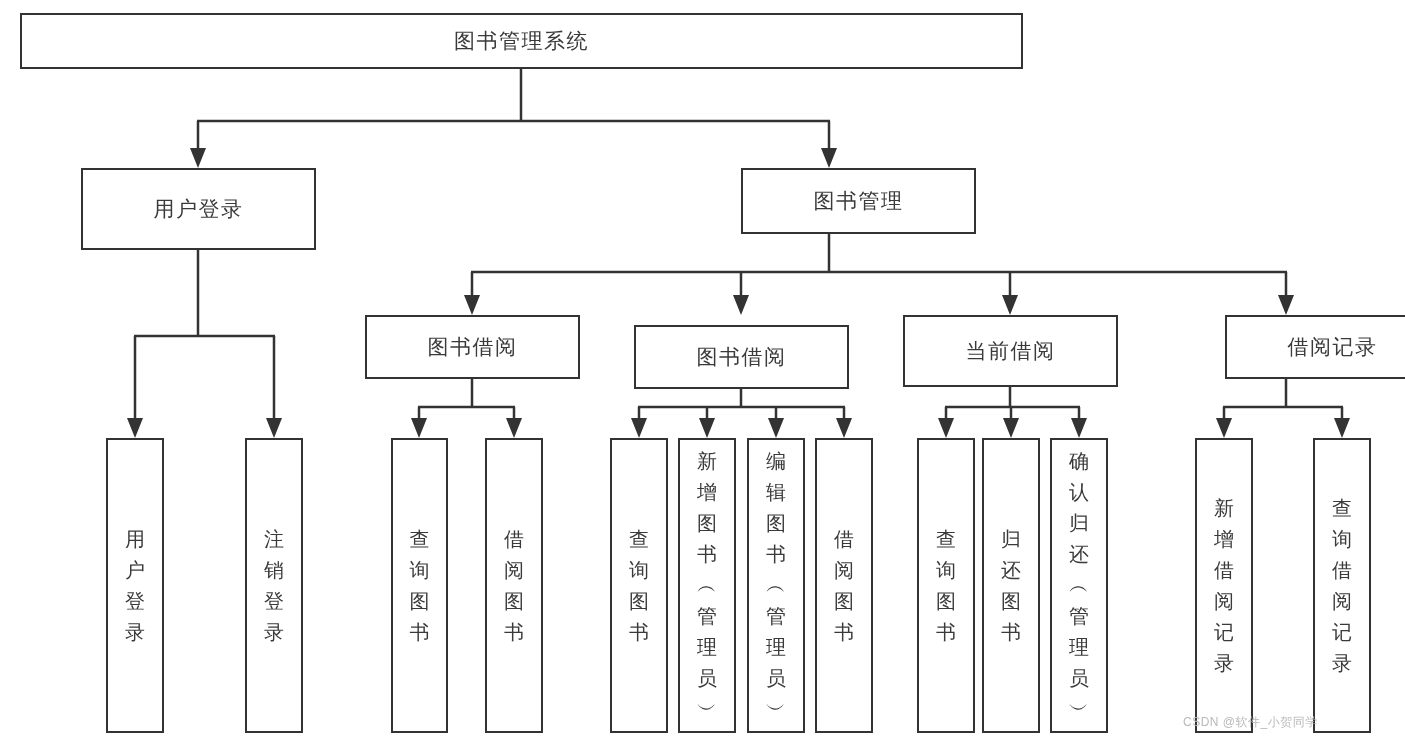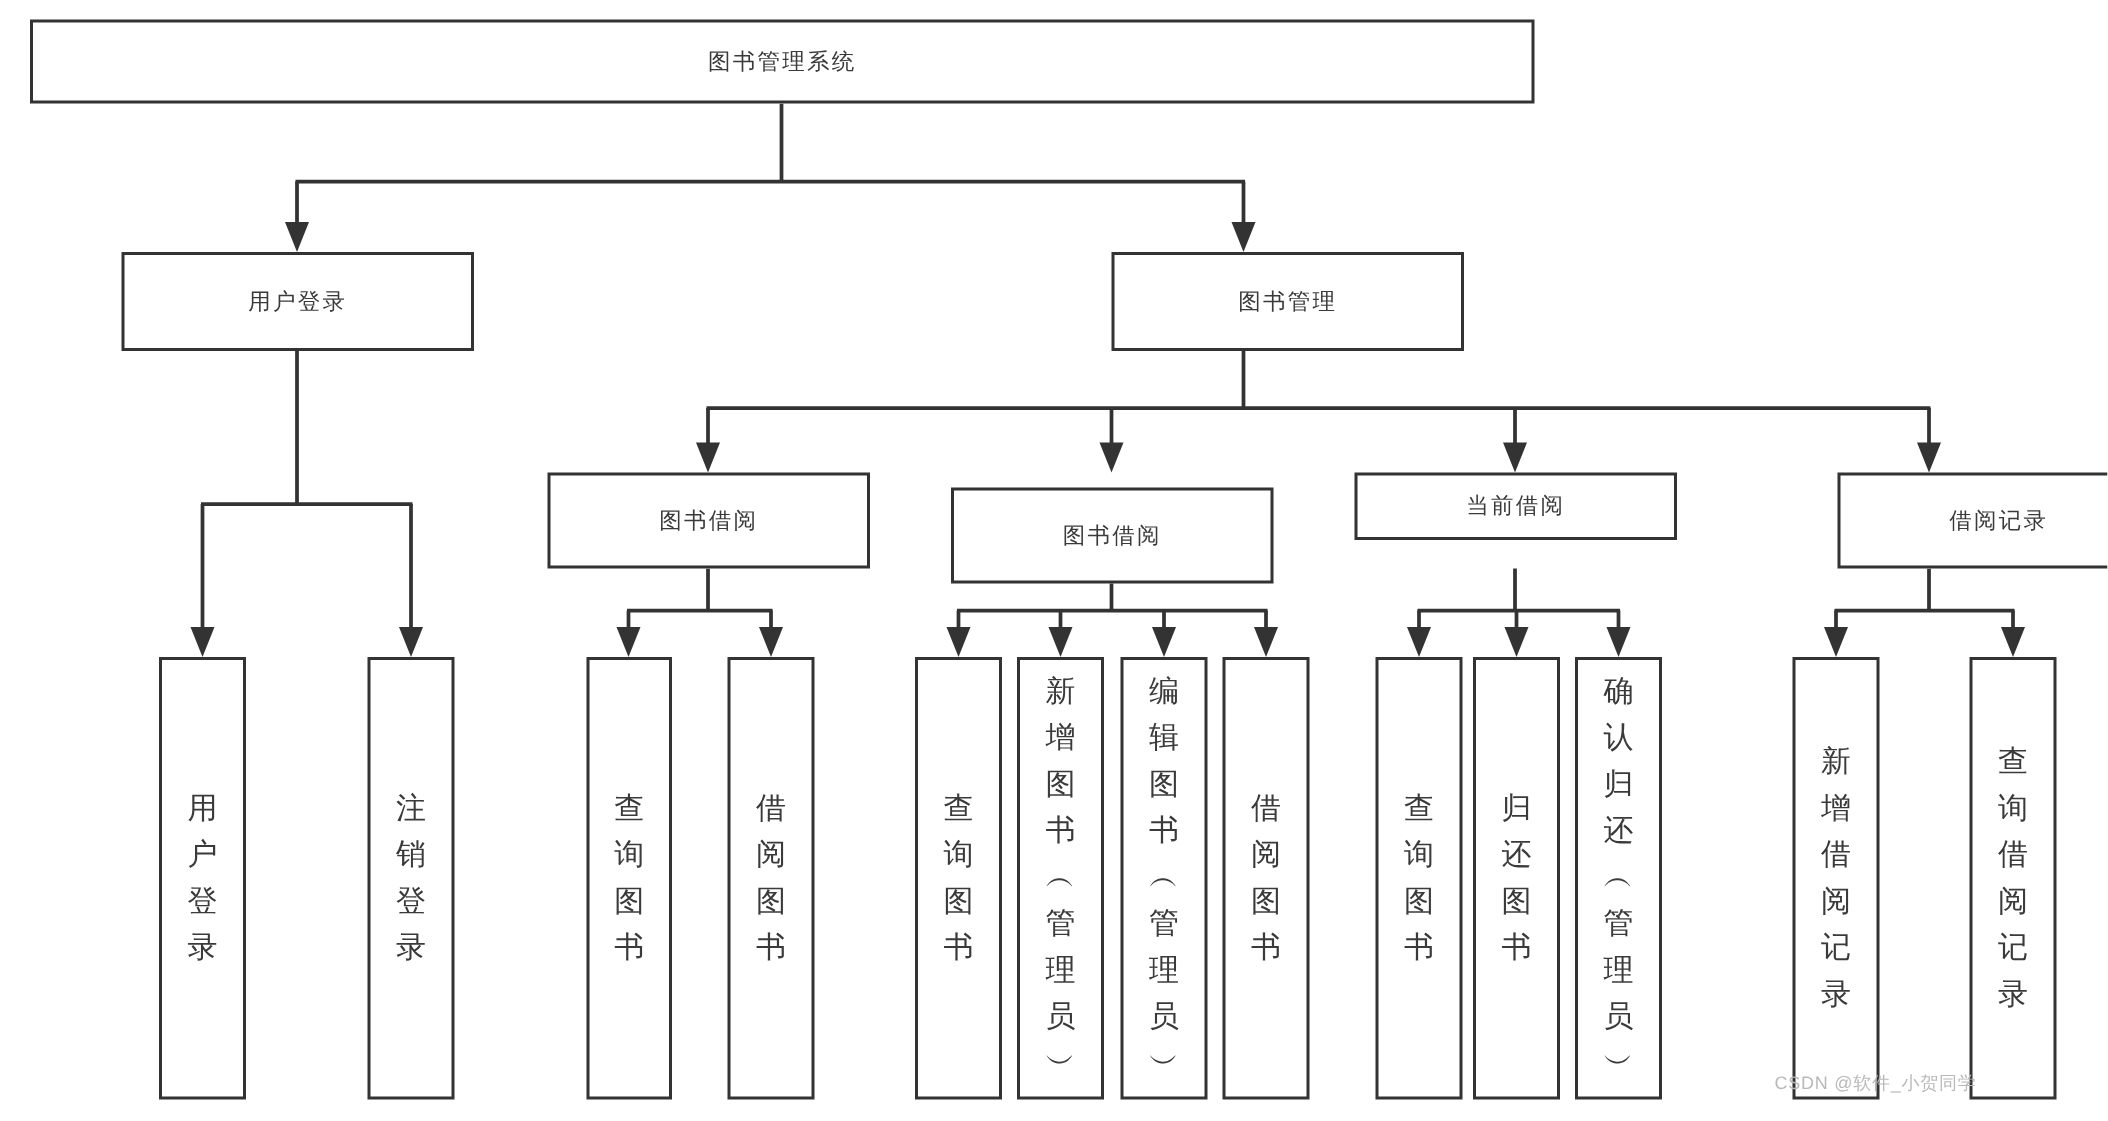--- a/index.html
+++ b/index.html
@@ -15,21 +15,21 @@
     position: absolute;
     box-sizing: border-box;
     border: 2px solid var(--border, #333333);
     background: #ffffff;
     color: var(--text, #3a3a3a);
     display: flex;
     align-items: center;
     justify-content: center;
   }
   .box.h {
-    font-size: 15px;
+    font-size: 21px;
     letter-spacing: 1.5px;
     font-weight: 400;
   }
   .box.v {
     flex-direction: column;
     font-size: 20px;
     font-weight: 400;
   }
   .box.v div {
     height: 31px;
@@ -116,26 +116,26 @@
     <line x1="1286" y1="379" x2="1286" y2="408"></line>
     <line x1="1223" y1="407" x2="1343" y2="407"></line>
     <line x1="1224" y1="407" x2="1224" y2="420"></line>
     <polygon points="1216,418 1232,418 1224,438"></polygon>
     <line x1="1342" y1="407" x2="1342" y2="420"></line>
     <polygon points="1334,418 1350,418 1342,438"></polygon>
   </svg>
 
   <div class="box h" style="left:20px; top:13px; width:1003px; height:56px;">图书管理系统</div>
 
-  <div class="box h" style="left:81px; top:168px; width:235px; height:66px;">用户登录</div>
+  <div class="box h" style="left:81px; top:168px; width:235px; height:82px;">用户登录</div>
   <div class="box h" style="left:712px; top:168px; width:235px; height:66px;margin-left:29px;">图书管理</div>
 
   <div class="box h" style="left:365px; top:315px; width:215px; height:64px;">图书借阅</div>
   <div class="box h" style="left:634px; top:315px; width:215px; height:64px;margin-top:10px;">图书借阅</div>
-  <div class="box h" style="left:903px; top:315px; width:215px; height:45px;">当前借阅</div>
+  <div class="box h" style="left:903px; top:315px; width:215px; height:72px;">当前借阅</div>
   <div class="box h" style="left:1179px; top:315px; width:215px; height:64px;margin-left:46px;">借阅记录</div>
 
   <div class="box v" style="left:106px; top:438px; width:58px; height:295px;">
       <div>用</div>
       <div>户</div>
       <div>登</div>
       <div>录</div>
     </div>
   <div class="box v" style="left:245px; top:438px; width:58px; height:295px;">
       <div>注</div>

